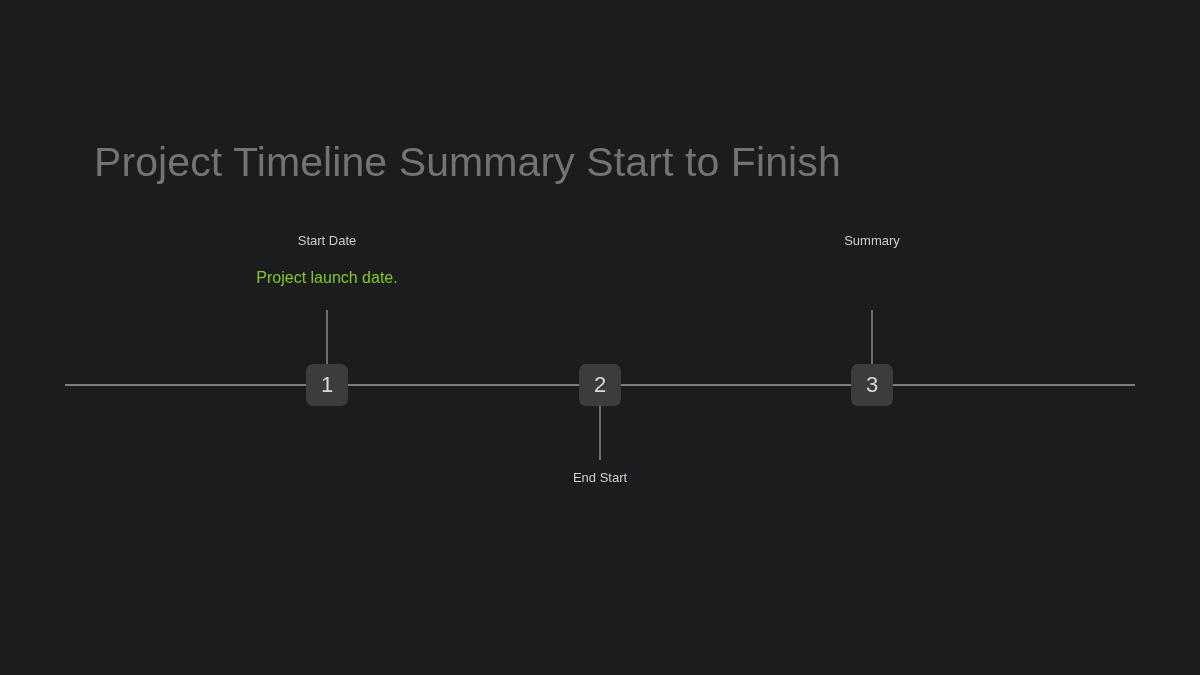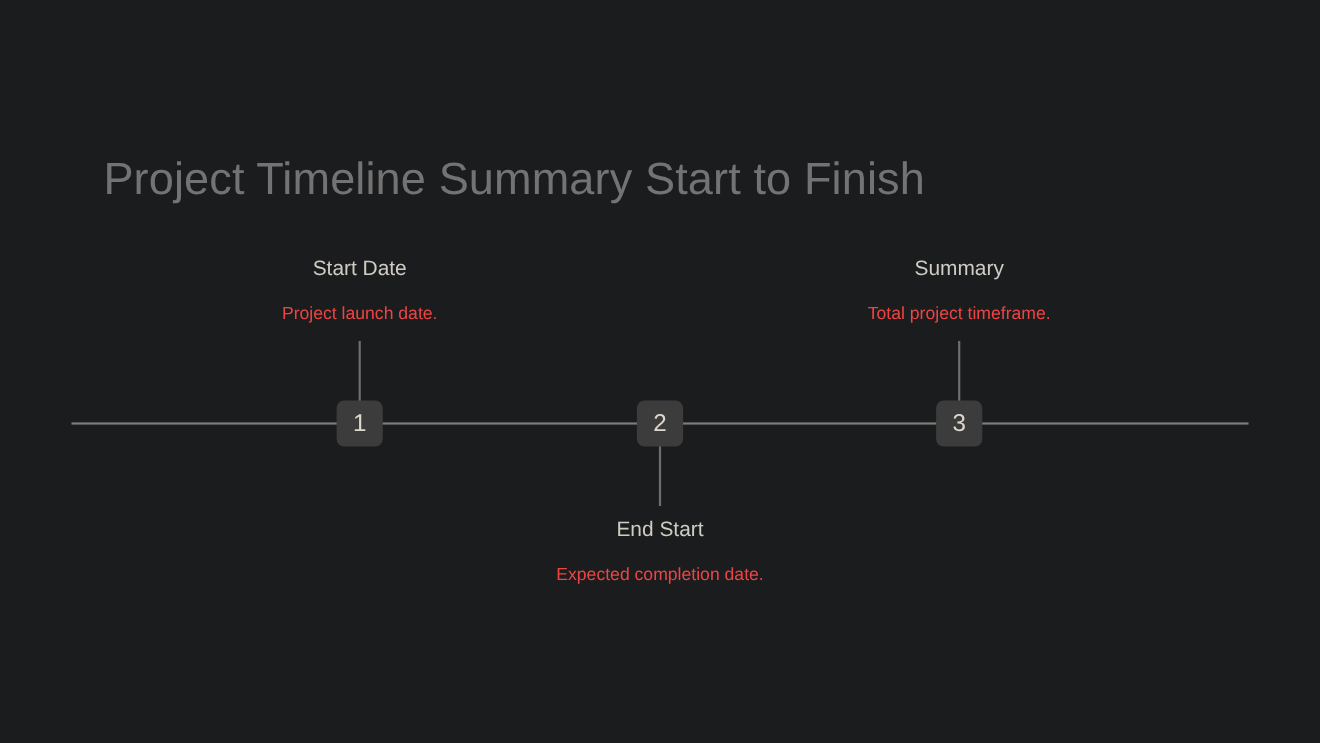--- a/index.html
+++ b/index.html
@@ -113,32 +113,32 @@
 
   .milestone-text.above {
     top: 233px;
   }
 
   .milestone-text.below {
     top: 470px;
   }
 
   .milestone-label {
-    font-size: 19px;
+    font-size: 13px;
     font-weight: 400;
     color: #cfccc4;
     line-height: 1.25;
     white-space: nowrap;
   }
 
   .milestone-desc {
     margin-top: 19px;
     font-size: 16px;
     font-weight: 400;
-    color: #ef4444;
+    color: #84cc16;
     line-height: 1.3;
     white-space: nowrap;
   }
 </style>
 </head>
 <body>
 
 <div id="slide">
 
   <div id="slide-title">Project Timeline Summary Start to Finish</div>
@@ -158,29 +158,27 @@
       </div>
     </div>
 
     <div class="milestone" style="left:600px;">
       <div class="milestone-connector down"></div>
       <div class="milestone-marker">
         <span class="milestone-number">2</span>
       </div>
       <div class="milestone-text below">
         <div class="milestone-label">End Start</div>
-        <div class="milestone-desc">Expected completion date.</div>
       </div>
     </div>
 
     <div class="milestone" style="left:872px;">
       <div class="milestone-connector up"></div>
       <div class="milestone-marker">
         <span class="milestone-number">3</span>
       </div>
       <div class="milestone-text above">
         <div class="milestone-label">Summary</div>
-        <div class="milestone-desc">Total project timeframe.</div>
       </div>
     </div>
 
   </div>
 </div>
 
 </body></html>

